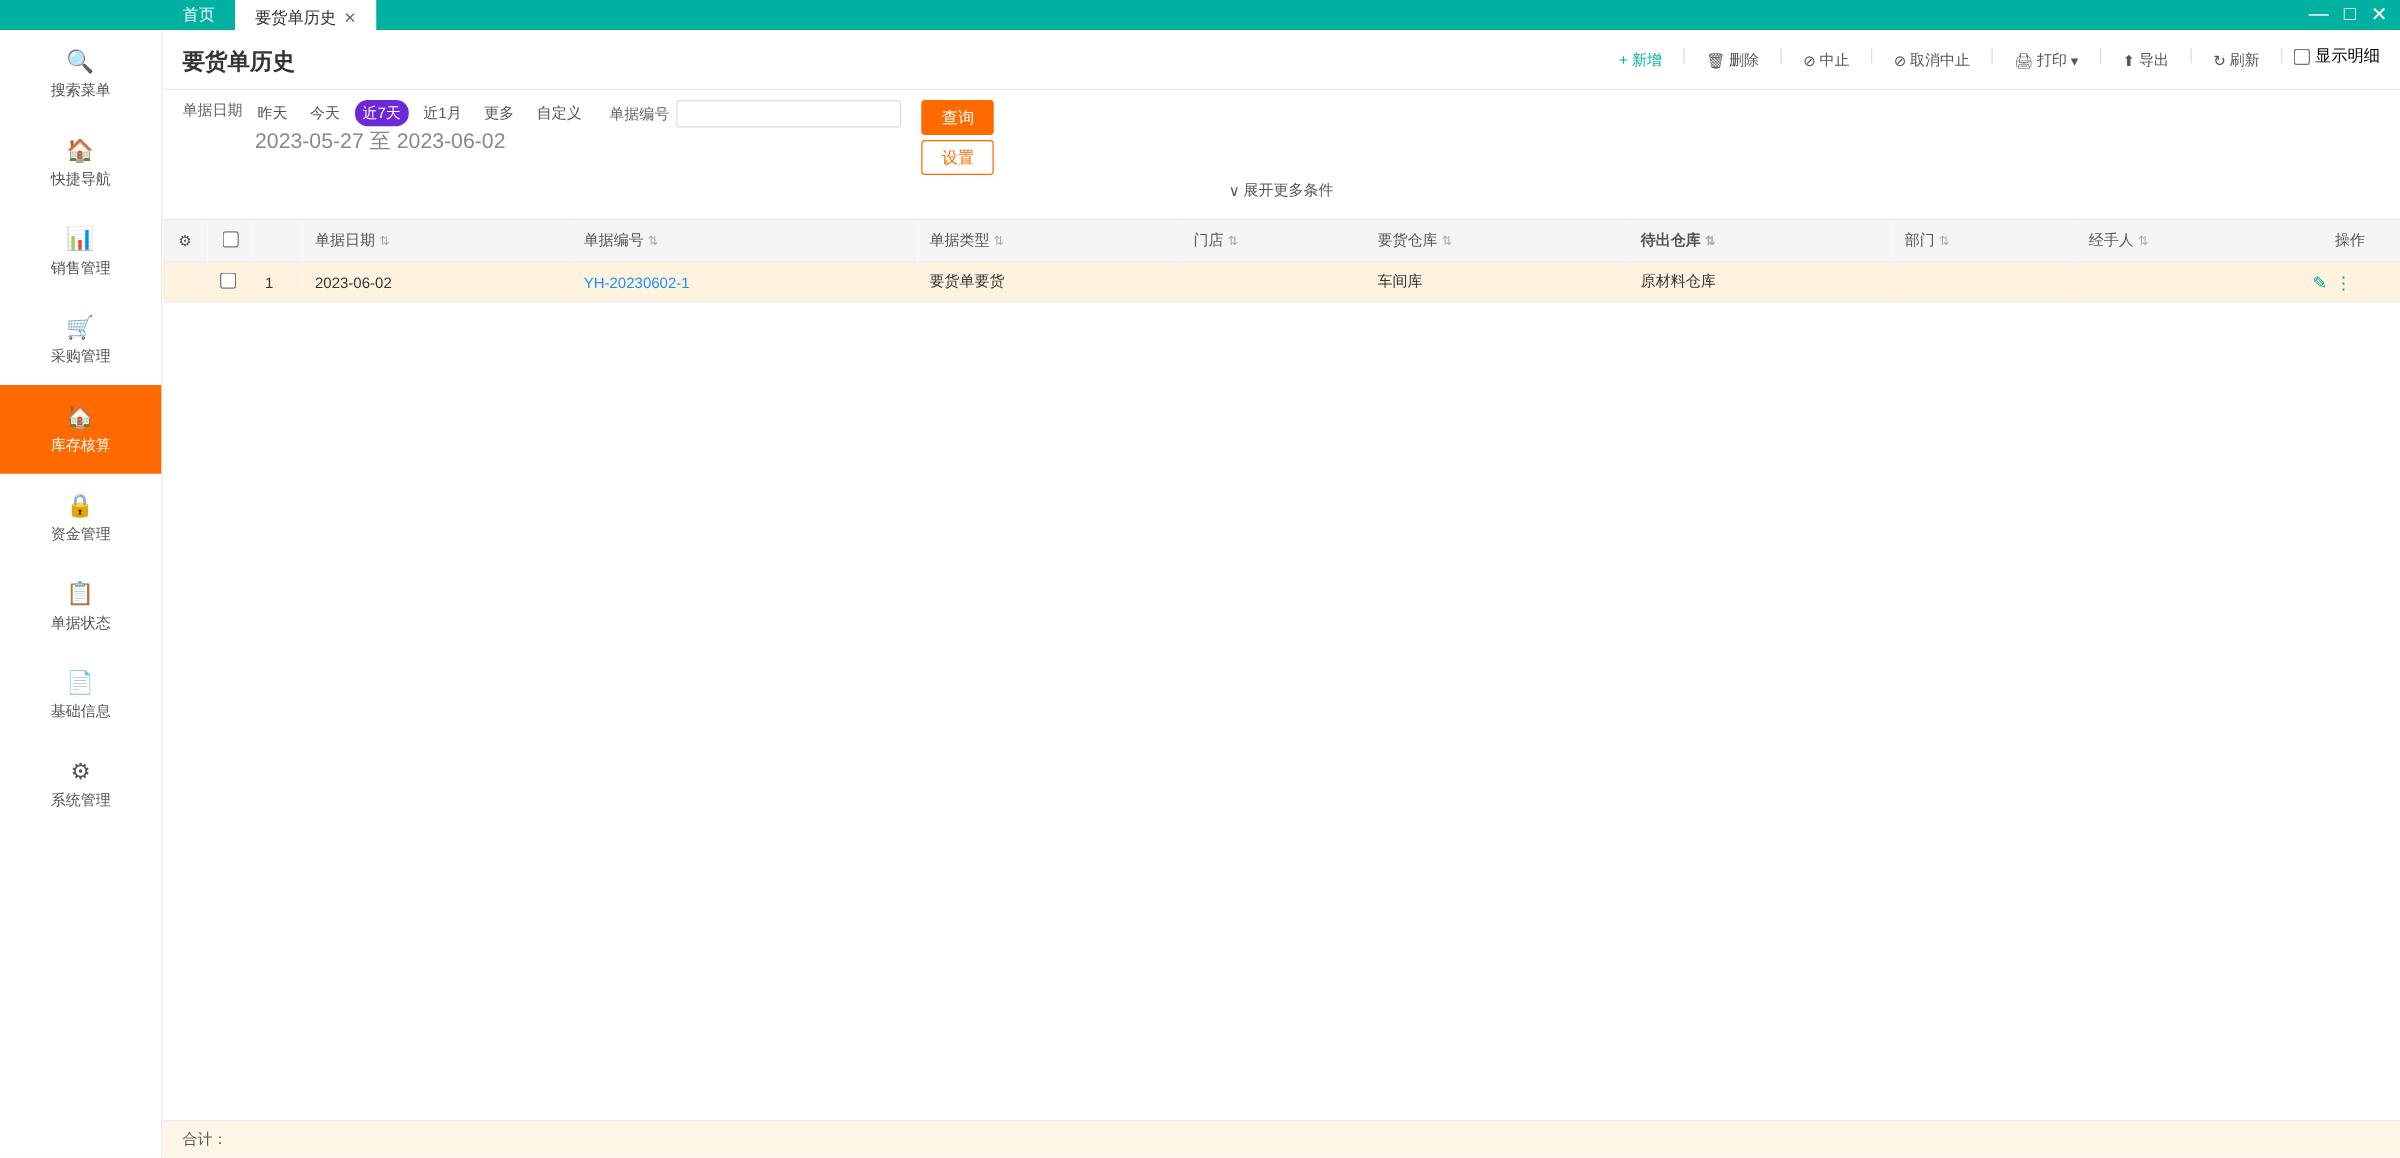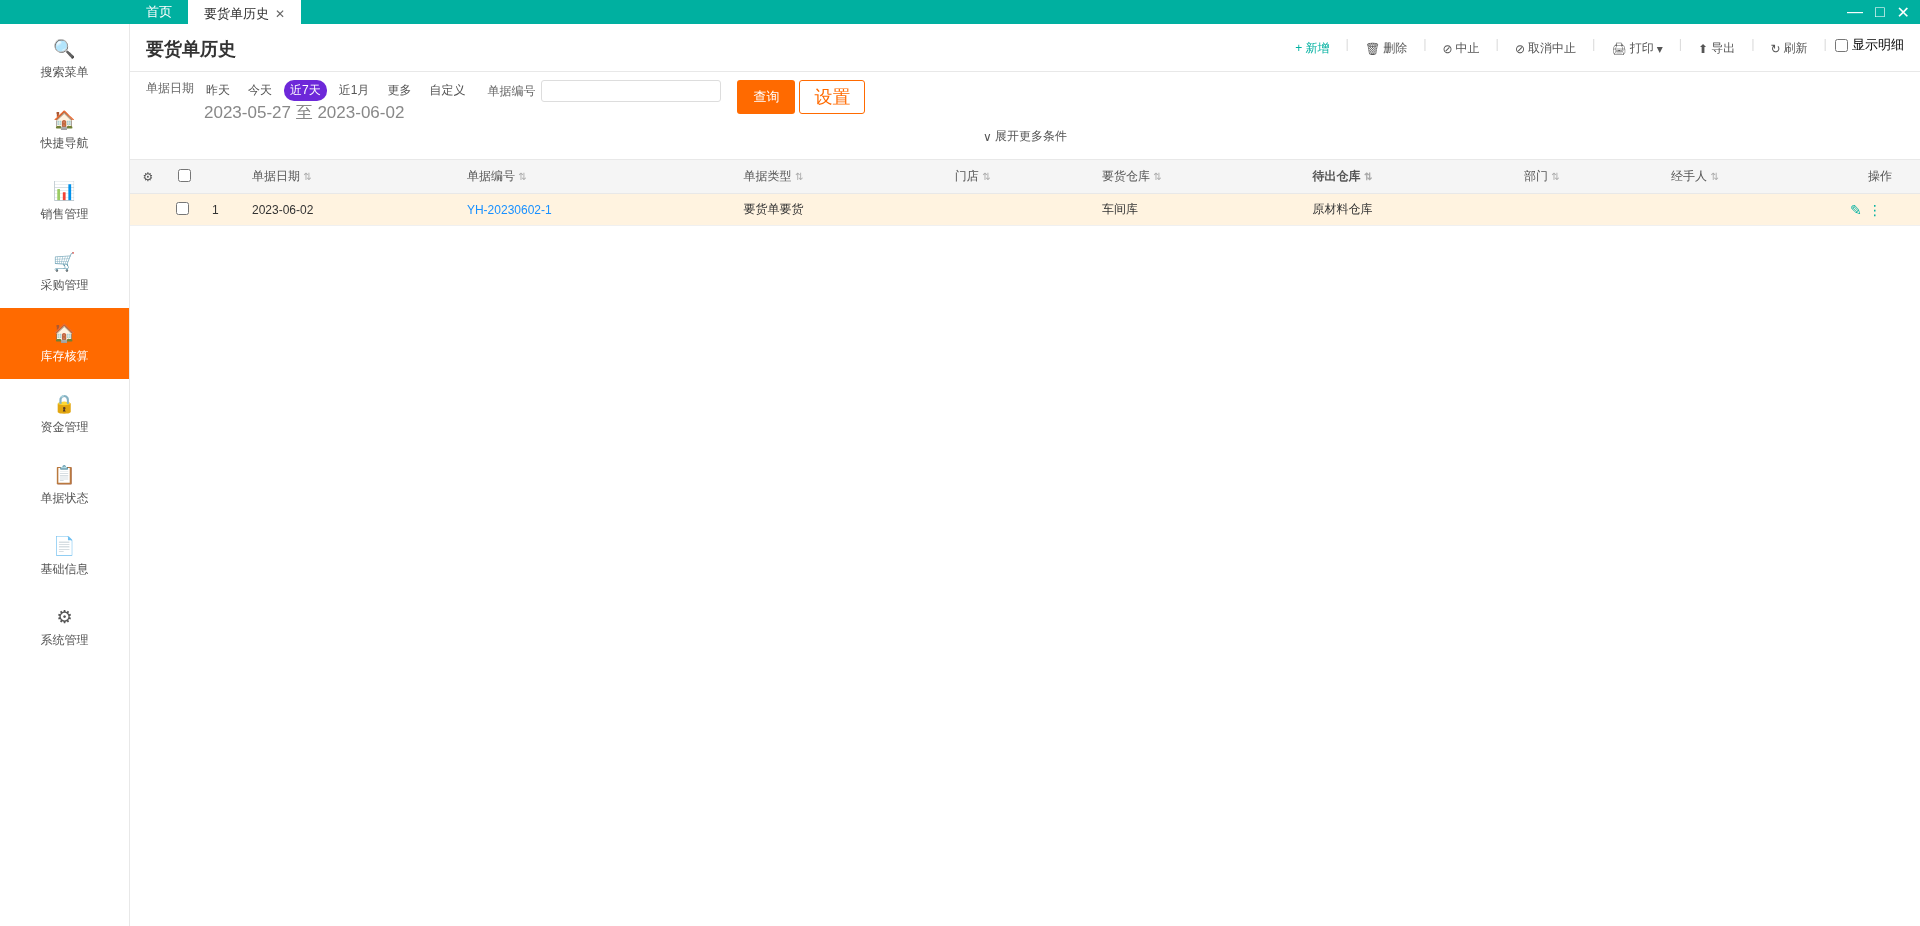--- a/index.html
+++ b/index.html
@@ -28,32 +28,32 @@
 
     
     .page-header { background: #fff; padding: 12px 16px 0 16px; border-bottom: 1px solid #e8e8e8; flex-shrink: 0; }
     .page-title-row { display: flex; align-items: center; justify-content: space-between; margin-bottom: 10px; }
     .page-title { font-size: 18px; font-weight: bold; color: #333; }
     .toolbar { display: flex; align-items: flex-start; gap: 8px; }
     .toolbar-btn { display: flex; align-items: center; gap: 3px; padding: 4px 8px; border: none; background: transparent; cursor: pointer; color: #555; font-size: 12px; }
     .toolbar-btn.new-btn { color: #00b0a0; }
     .toolbar-btn.delete-btn { color: #555; }
     .btn-primary { background: #ff6a00; color: #fff; border: none; padding: 5px 16px; border-radius: 3px; cursor: pointer; font-size: 13px; }
-    .btn-setting { background: #fff; color: #ff6a00; border: 1px solid #ff6a00; padding: 4px 14px; border-radius: 3px; cursor: pointer; font-size: 18px; }
+    .btn-setting { background: #fff; color: #ff6a00; border: 1px solid #ff6a00; padding: 4px 14px; border-radius: 3px; cursor: pointer; font-size: 13px; }
     .filter-label { color: #666; font-size: 12px; white-space: nowrap; }
     .date-filters { display: flex; align-items: center; gap: 6px; }
     .date-btn { padding: 2px 6px; border: none; background: transparent; cursor: pointer; color: #555; font-size: 12px; border-radius: 3px; }
     .date-btn.active { background: #6d28d9; color: #fff; border-radius: 10px; }
     .date-range { font-size: 17px; color: #888; margin-left: 4px; }
     .filter-input-group { display: flex; align-items: center; gap: 6px; }
     .filter-input { border: 1px solid #ddd; border-radius: 3px; padding: 3px 8px; font-size: 12px; width: 180px; outline: none; }
     .filter-select-group { display: flex; align-items: center; gap: 6px; flex: 1; }
     .filter-select { border: 1px solid #ddd; border-radius: 3px; padding: 3px 8px; font-size: 12px; min-width: 120px; background: #fff; flex: 1; max-width: 300px; }
     .expand-btn { display: flex; align-items: center; gap: 3px; color: #555; font-size: 12px; cursor: pointer; border: none; background: transparent; }
-    .filter-actions { display: flex; gap: 4px; }
+    .filter-actions { display: flex; flex-direction: column; gap: 4px; }
 
     
     .table-container { flex: 1; overflow: auto; background: #fff; margin: 0; }
     table { width: 100%; border-collapse: collapse; }
     table th { background: #f5f5f5; padding: 8px 10px; text-align: left; font-size: 12px; color: #555; border-bottom: 1px solid #e8e8e8; white-space: nowrap; font-weight: normal; position: sticky; top: 0; z-index: 1; }
     table td { padding: 7px 10px; font-size: 12px; color: #333; border-bottom: 1px solid #f0f0f0; white-space: nowrap; }
     table tr.highlighted td { background: #fff3e0; }
     .sort-icon { color: #aaa; font-size: 10px; }
     .settings-col { width: 36px; text-align: center; }
     .checkbox-col { width: 36px; text-align: center; }
@@ -290,16 +290,19 @@
         <div class="action-icons">
           <span class="action-icon" title="编辑">✎</span>
           <span class="action-icon" title="更多">⋮</span>
         </div>
       </td>
     </tr>
           </tbody>
       </table>
     </div>
 
+    <div class="table-footer">
+      <span>合计：</span>
+    </div>
 
 
   </div>
 </div>
 
 </body></html>

